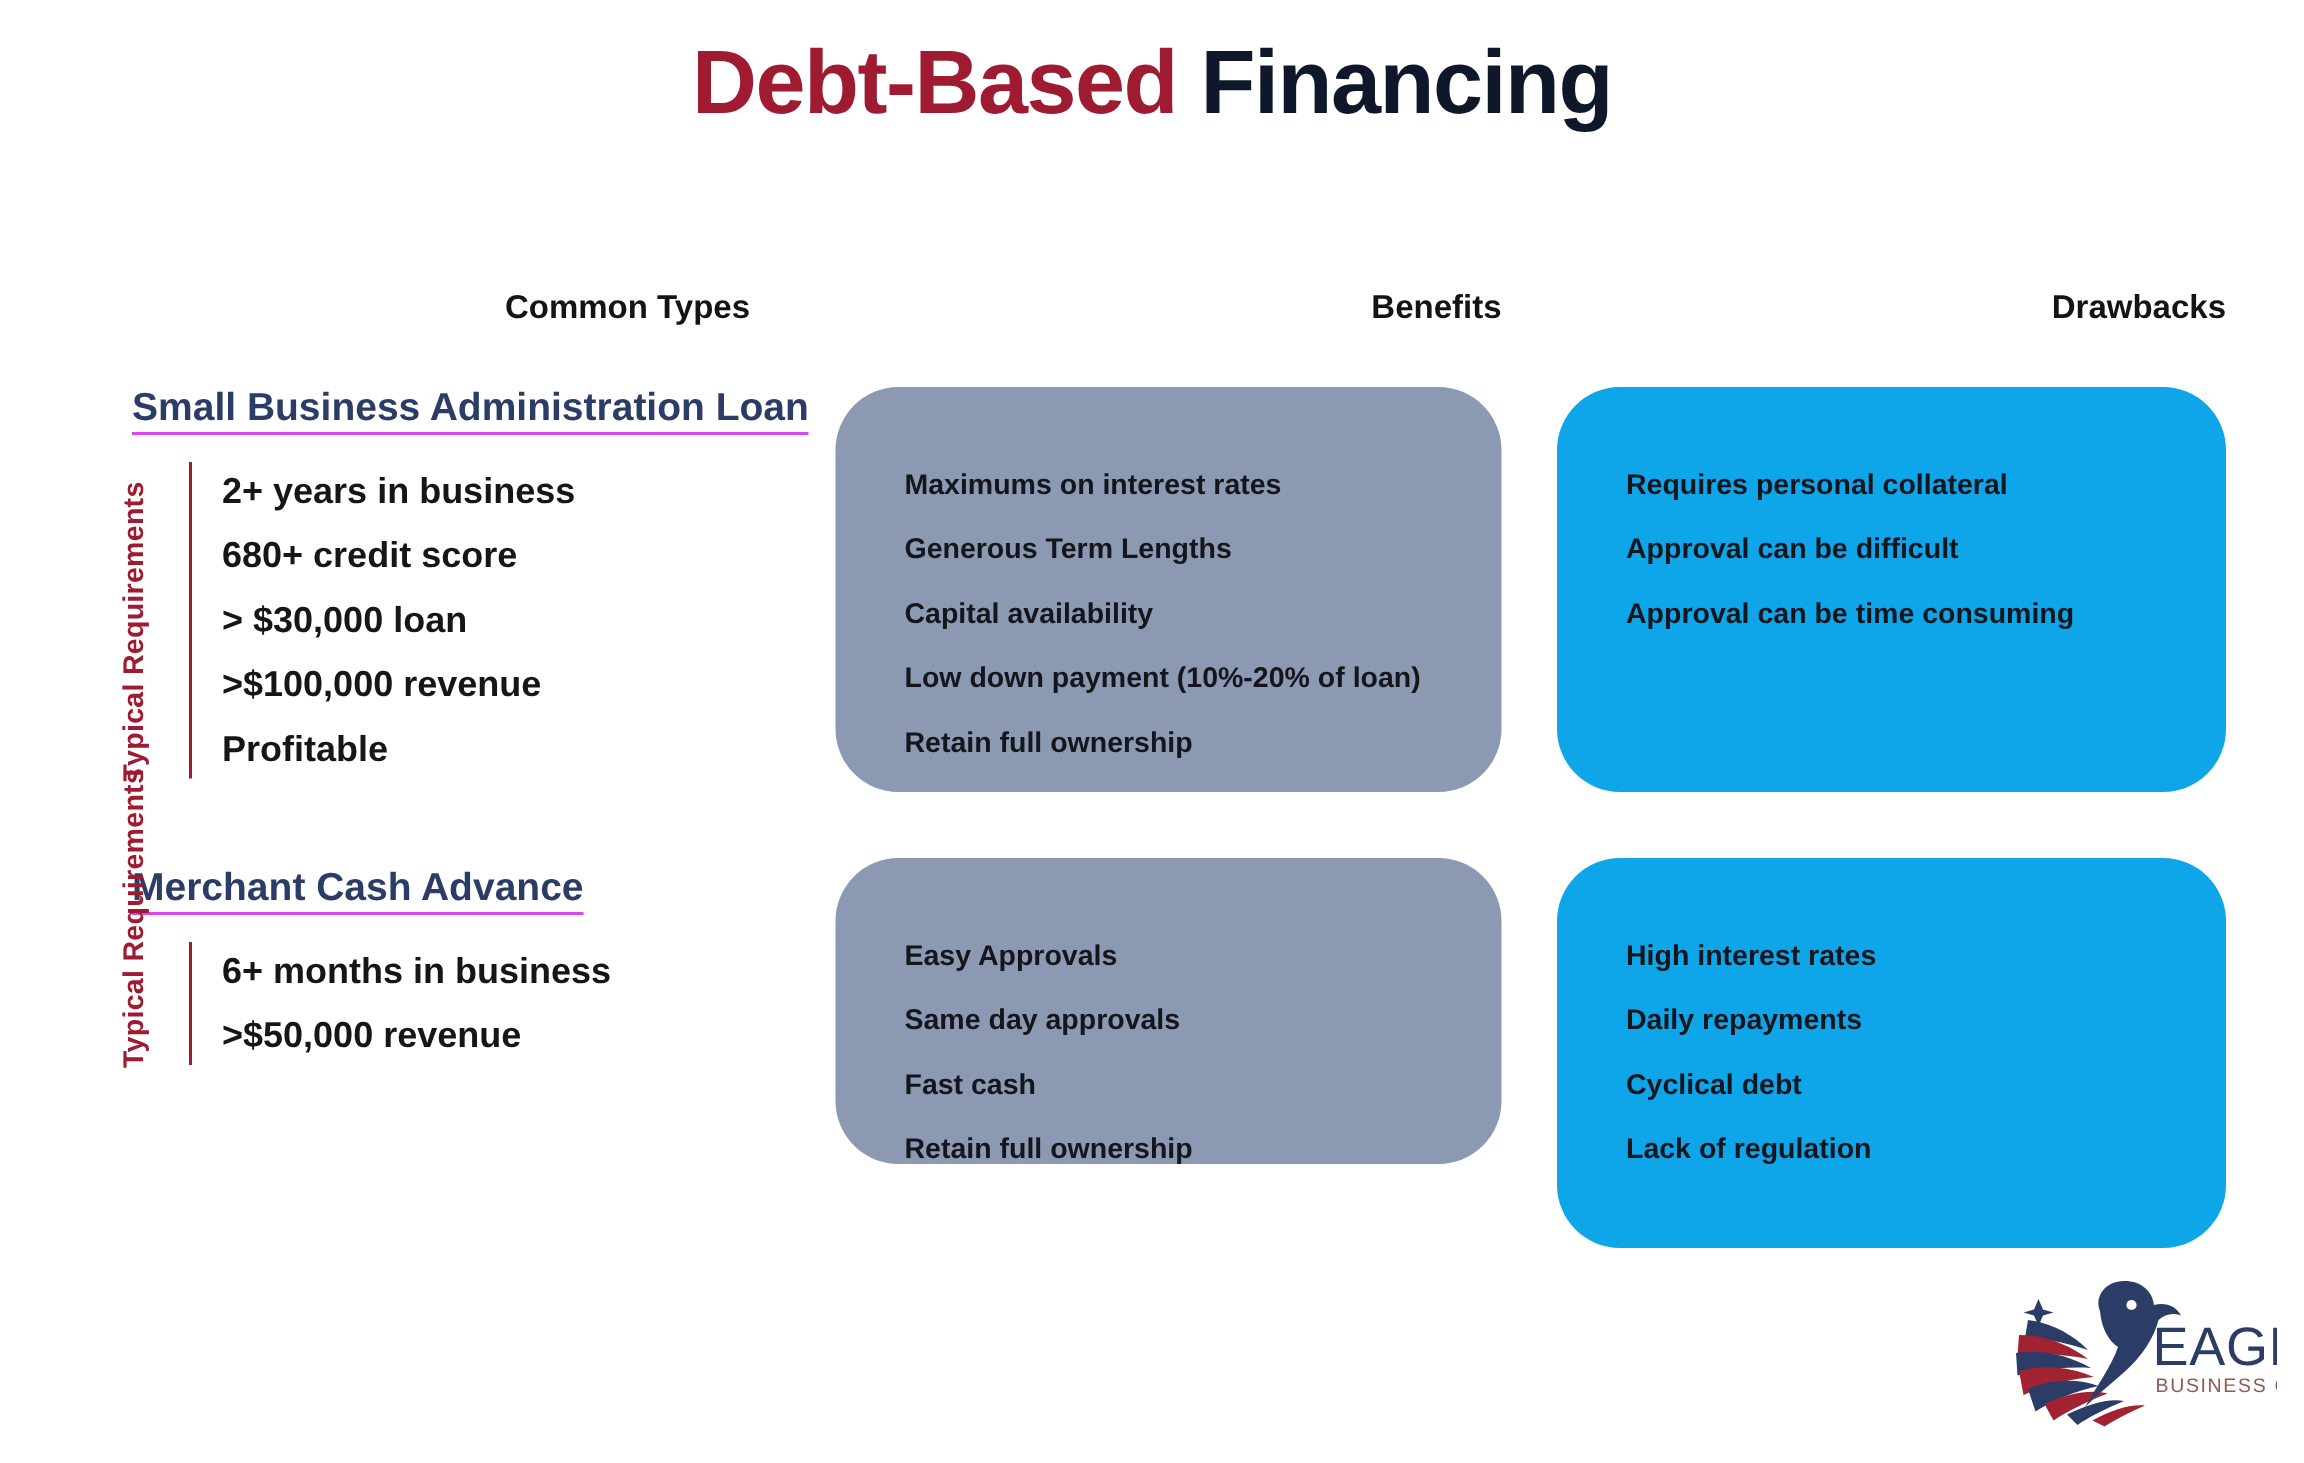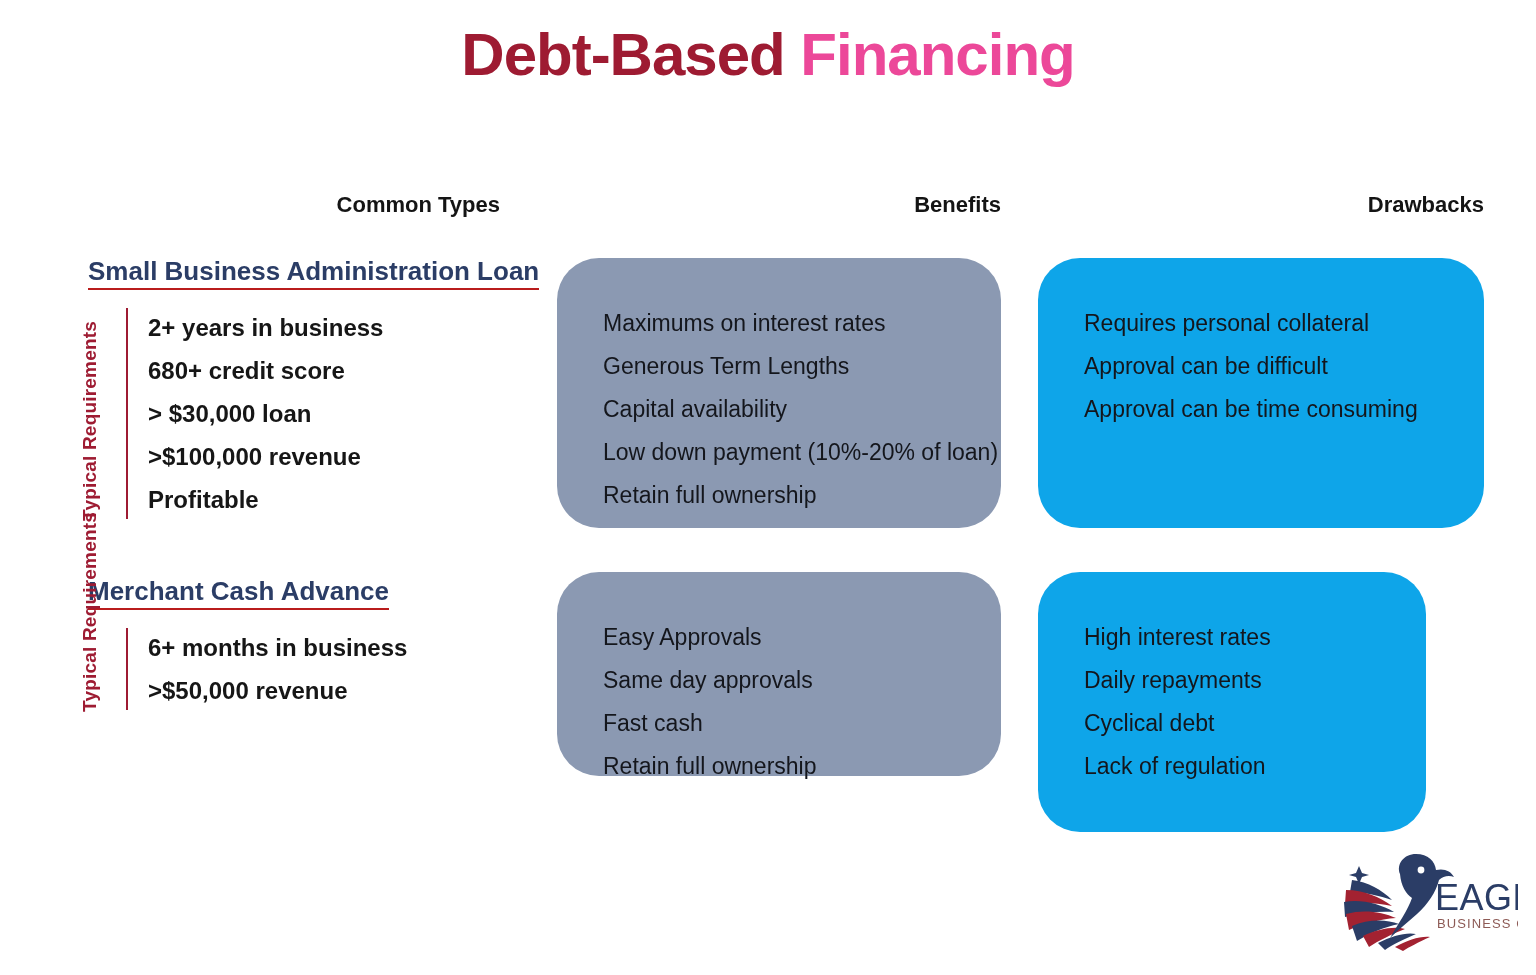--- a/index.html
+++ b/index.html
@@ -22,21 +22,21 @@
     left: 0;
     width: 1536px;
     text-align: center;
     font-size: 60px;
     font-weight: bold;
     letter-spacing: -1px;
     white-space: nowrap;
     line-height: 1.1;
   }
   #title .t-red  { color: #9e1b32; }
-  #title .t-navy { color: #ec4899; }
+  #title .t-navy { color: #0f172a; }
 
   
   .col-header {
     position: absolute;
     font-size: 22px;
     font-weight: bold;
     color: #141414;
     text-align: right;
     white-space: nowrap;
   }
@@ -46,21 +46,21 @@
 
   
   .loan-group { position: absolute; left: 88px; width: 430px; }
   #group-sba { top: 256px; }
   #group-mca { top: 576px; }
 
   .loan-title {
     font-size: 26px;
     font-weight: bold;
     color: #2b3d66;
-    border-bottom: 2px solid #b91c1c;
+    border-bottom: 2px solid #d946ef;
     display: inline-block;
     padding-bottom: 1px;
     line-height: 1.18;
     white-space: nowrap;
   }
 
   .req-block {
     position: relative;
     margin-top: 16px;
     padding-left: 60px;
@@ -108,25 +108,25 @@
     border-radius: 42px;
     box-sizing: border-box;
     padding: 44px 0 0 46px;
   }
   .panel.blue { background: #8b99b2; }
   .panel.pink { background: #0ea5e9; }
 
   #panel-b1 { left: 557px; top: 258px; width: 444px; height: 270px; }
   #panel-d1 { left:1038px; top: 258px; width: 446px; height: 270px; }
   #panel-b2 { left: 557px; top: 572px; width: 444px; height: 204px; }
-  #panel-d2 { left:1038px; top: 572px; width: 388px; height: 260px; }
+  #panel-d2 { left:1038px; top: 572px; width: 446px; height: 260px; }
 
   .panel-item {
-    font-size: 23px;
-    font-weight: normal;
+    font-size: 19px;
+    font-weight: bold;
     color: #14161c;
     height: 43px;
     line-height: 43px;
     white-space: nowrap;
   }
 
   
   #logo {
     position: absolute;
     left: 1338px;

